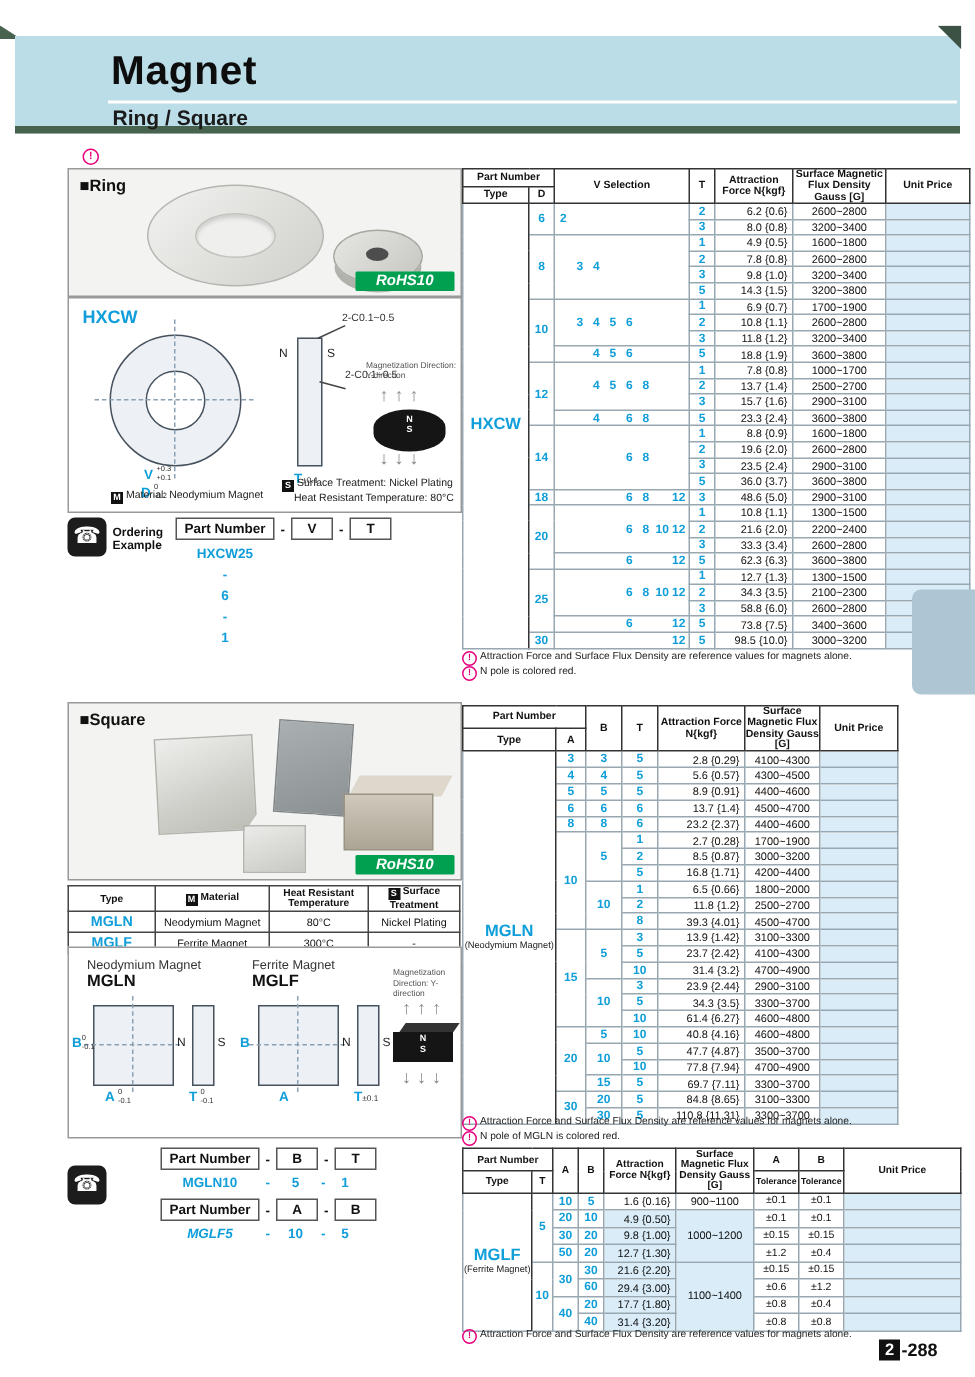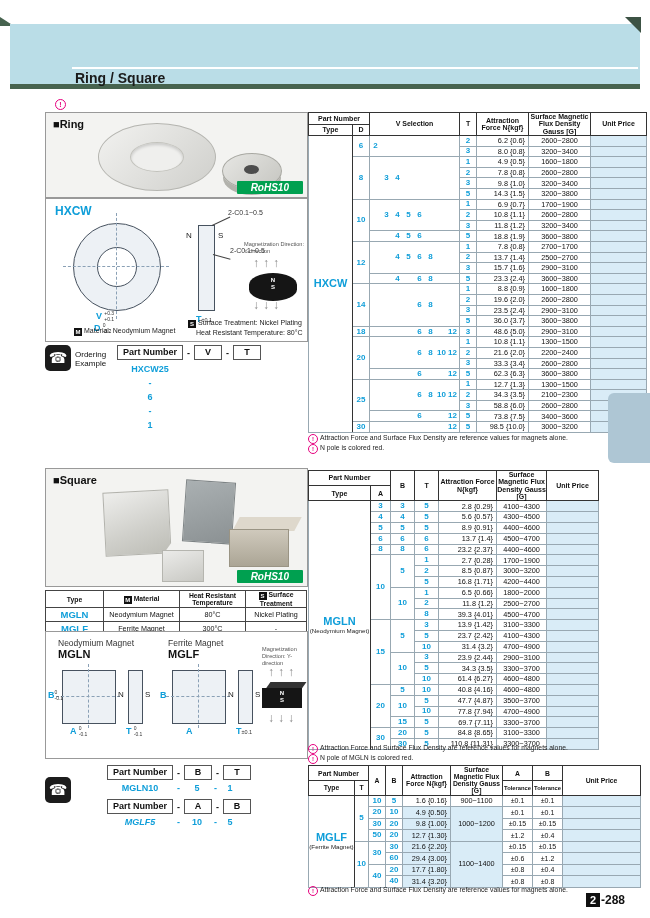--- a/index.html
+++ b/index.html
@@ -32,21 +32,21 @@
   .leader{position:absolute;height:1px;background:#444;transform-origin:left center;}
   .nslbl{position:absolute;font-size:8px;color:#222;}
   .magdir{position:absolute;font-size:5.6px;color:#555;line-height:7px;}
   .arrows{position:absolute;color:#8a8a8a;font-size:12px;letter-spacing:4px;line-height:12px;}
   .discmag{position:absolute;background:#151515;color:#fff;text-align:center;font-size:6px;line-height:7px;font-weight:bold;}
   .note{position:absolute;font-size:7px;color:#222;white-space:nowrap;}
   .bic{display:inline-block;width:8px;height:8px;background:#111;color:#fff;font-size:6px;line-height:8px;text-align:center;font-weight:bold;margin-right:2px;vertical-align:-1px;}
   
   .ord{position:absolute;}
   .ord-icon{position:absolute;width:26px;height:26px;background:#1c1c1c;border-radius:5px;color:#fff;font-size:15px;line-height:26px;text-align:center;}
-  .ord-lbl{position:absolute;font-size:8px;font-weight:normal;line-height:9px;color:#111;}
+  .ord-lbl{position:absolute;font-size:8px;font-weight:bold;line-height:9px;color:#111;}
   .ord-row{position:absolute;display:flex;align-items:center;gap:4px;}
   .ord-box{border:1.3px solid #555;font-size:9px;font-weight:bold;padding:0 5px;line-height:13px;background:#fff;text-align:center;}
   .ord-box.sm{min-width:16px;}
   .ord-dash{font-size:9px;font-weight:bold;}
   .ord-ex{position:absolute;display:flex;align-items:center;gap:4px;color:#0f9ed9;font-size:9px;font-weight:bold;}
   .ord-ex span{text-align:center;}
   
   .spec{position:absolute;border-collapse:collapse;table-layout:fixed;}
   .spec th{border:1px solid #444;font-size:6.8px;padding:0;height:12px;background:#fff;}
   .spec td{border:1px solid #444;font-size:7.2px;text-align:center;padding:0;height:13px;white-space:nowrap;}
@@ -78,20 +78,21 @@
   .pagenum{position:absolute;left:586px;top:893px;display:flex;align-items:center;font-weight:bold;font-size:12px;}
   .pn-box{display:inline-block;width:14px;height:14px;background:#111;color:#fff;text-align:center;line-height:14px;font-size:11px;margin-right:1px;}
   .sqshape{position:absolute;}
 </style>
 </head>
 <body>
 
 <div class="corner-l"></div>
 <div class="band">
   <div class="band-fold"></div>
+  <div class="title">Magnet</div>
   <div class="band-line"></div>
   <div class="subtitle">Ring / Square</div>
 </div>
 
 <div class="warning">
   <span class="wic">!</span>
 </div>
 
 <div class="pbox" style="left:45px;top:112px;width:261px;height:84px;">
   <div class="plabel">■Ring</div>
@@ -418,21 +419,21 @@
             <span>4</span>
             <span>5</span>
             <span>6</span>
             <span>8</span>
             <span></span>
             <span></span>
           </div>
         </td>
         <td class="num">1</td>
         <td class="force">7.8 {0.8}</td>
-        <td class="flux">2700~1700</td>
+        <td class="flux">1000~1700</td>
         <td class="price"></td>
       </tr>
       <tr>
         <td class="num">2</td>
         <td class="force">13.7 {1.4}</td>
         <td class="flux">2500~2700</td>
         <td class="price"></td>
       </tr>
       <tr>
         <td class="num">3</td>

